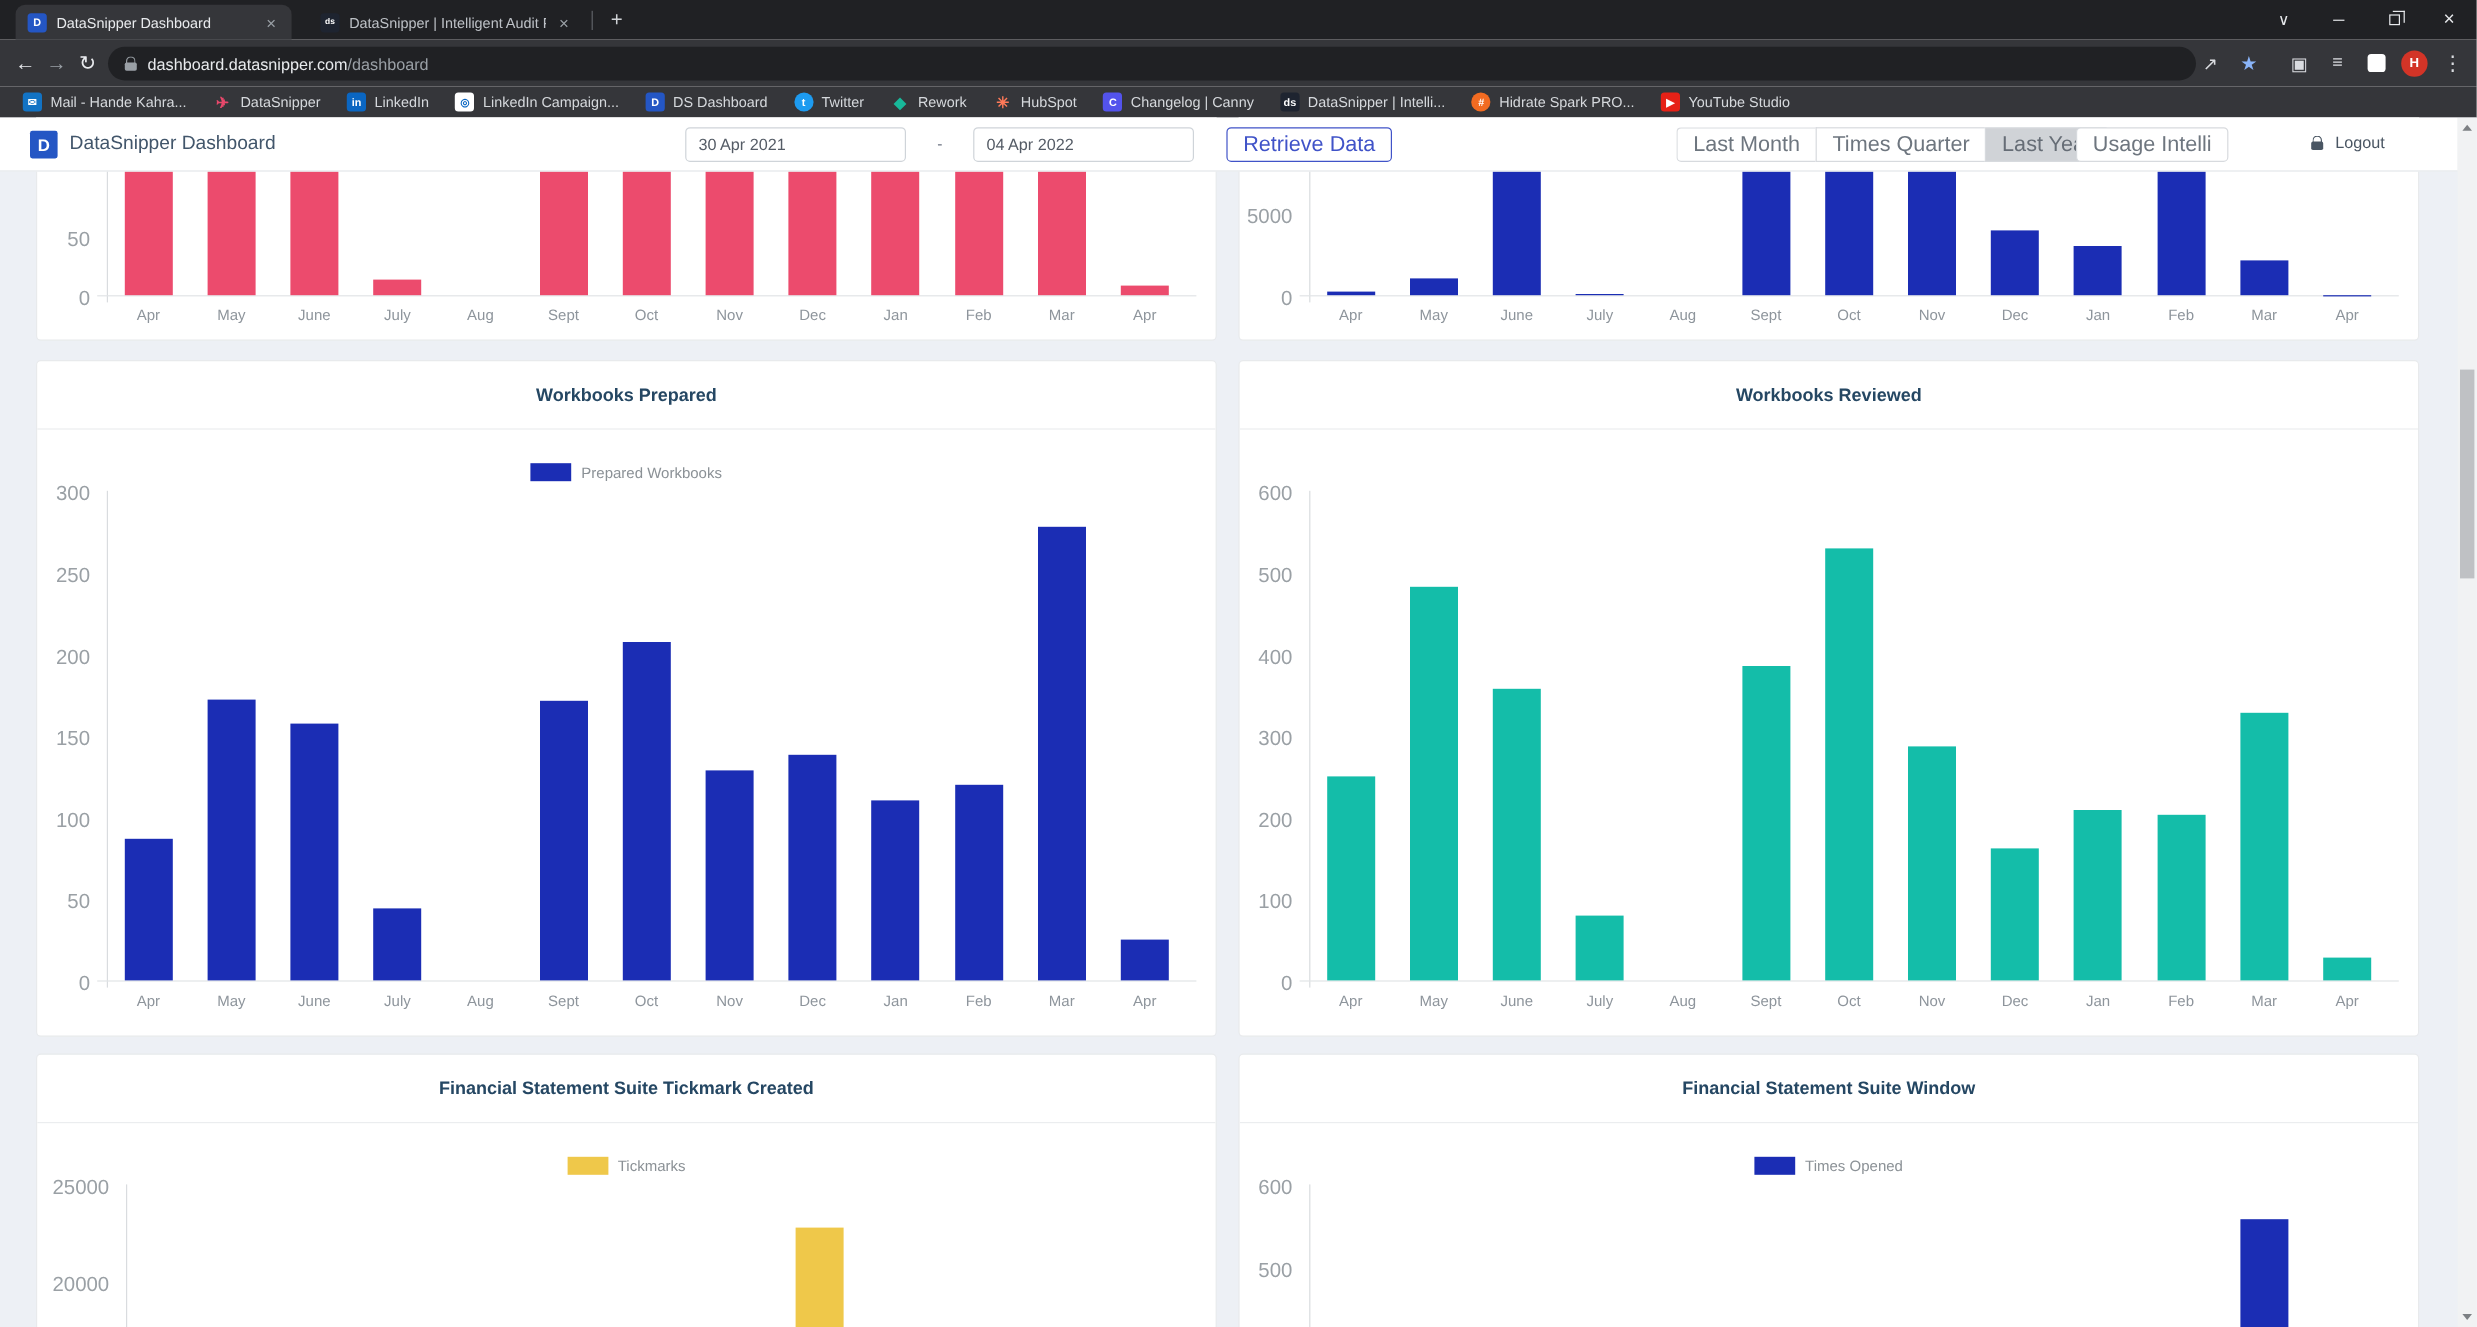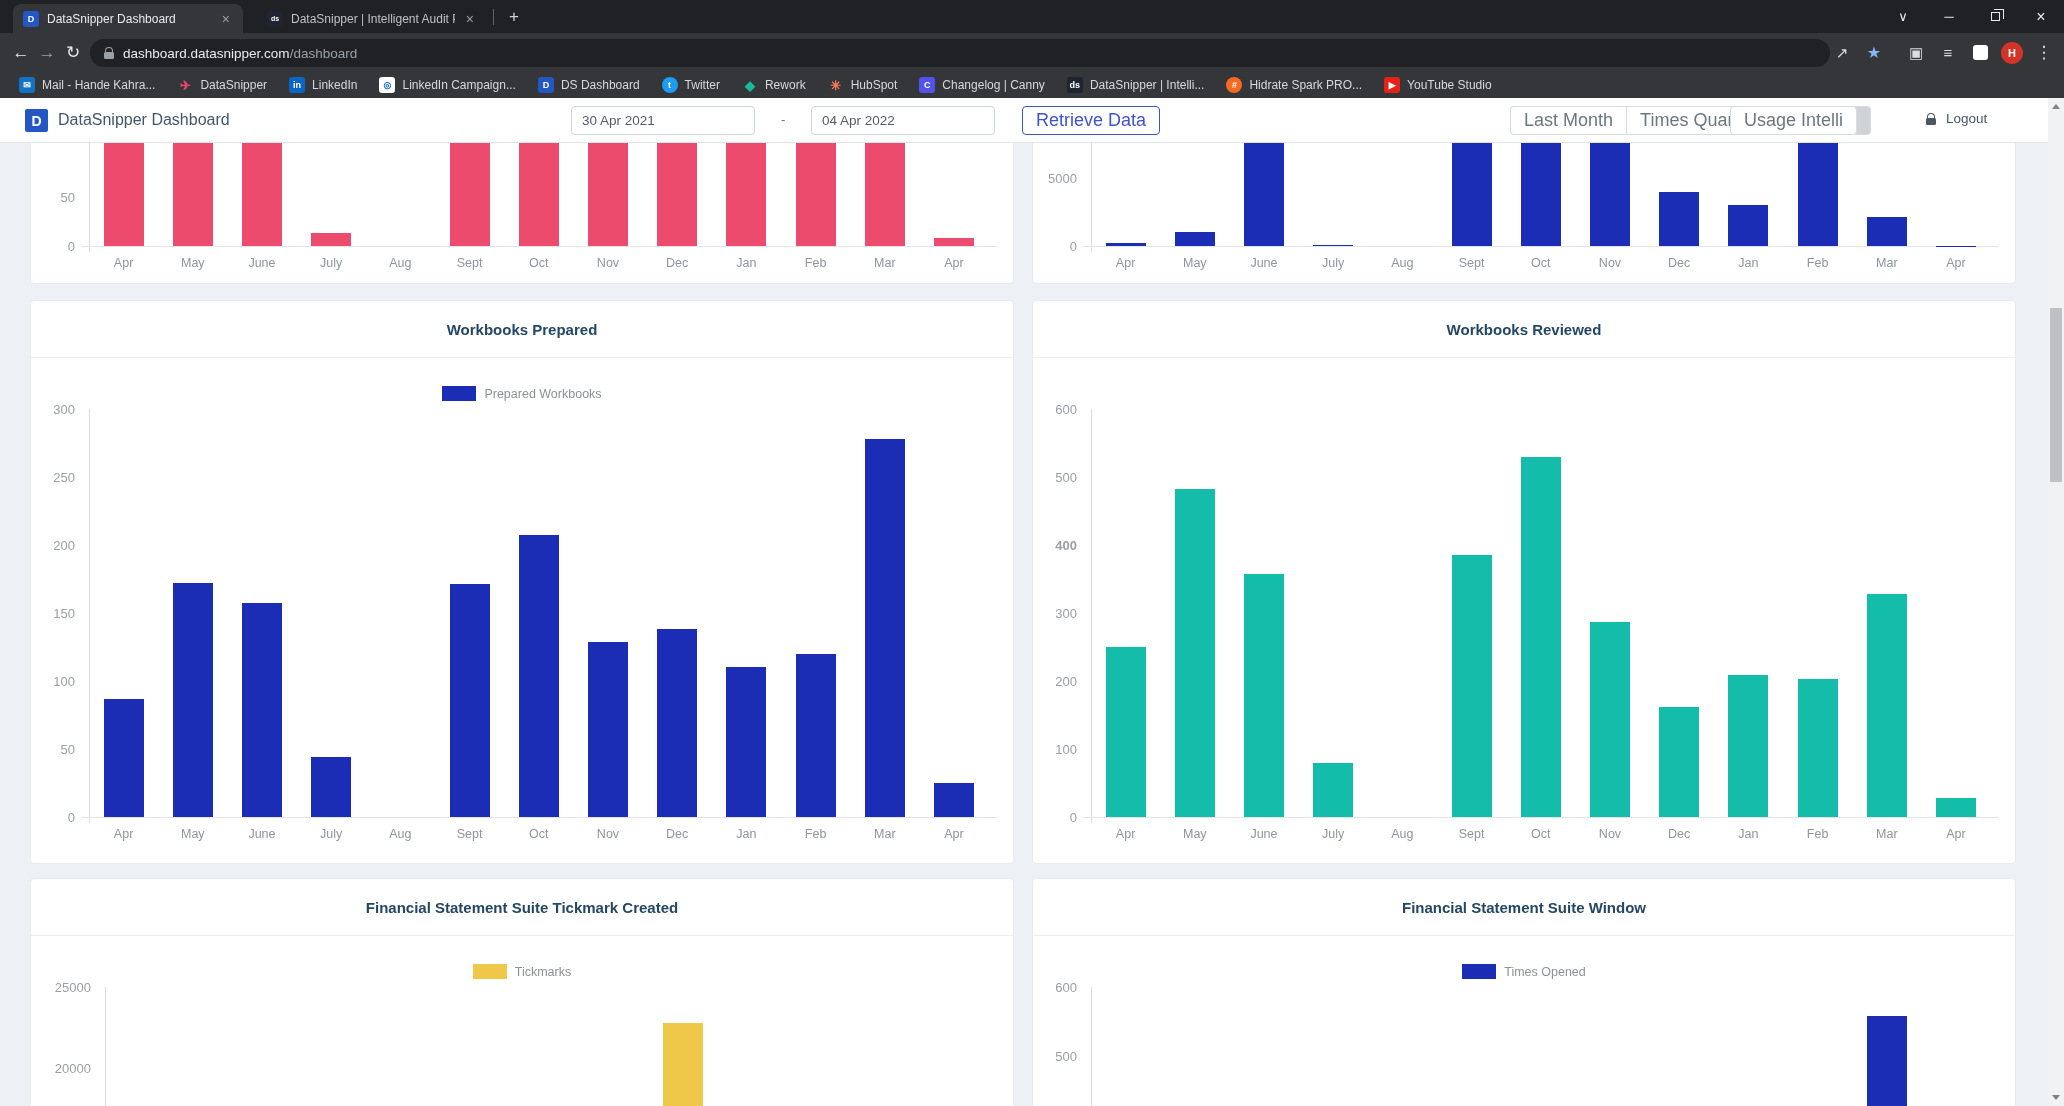--- a/index.html
+++ b/index.html
@@ -53,39 +53,39 @@
                 border-bottom:1px solid #e3e6e9; z-index:5; }
   .logo { position:absolute; left:25px; top:11px; width:23px; height:23px; background:#2456c4; border-radius:2px;
           color:#fff; font-weight:bold; font-size:14px; display:flex; align-items:center; justify-content:center; }
   .app-title { position:absolute; left:58px; top:13px; font-size:16px; color:#42566b; }
   .date-input { position:absolute; top:8px; width:184px; height:29px; border:1px solid #cfd4d9; border-radius:4px;
                 background:#fff; font-size:13.5px; color:#555c66; padding:0 10px; font-family:"Liberation Sans",sans-serif; }
   .date-dash { position:absolute; left:781px; top:14px; color:#6b7280; font-size:13px; }
   .btn { height:29px; border:1px solid #d7dade; background:#fff; color:#6e767f; font-size:18px; border-radius:4px;
          display:inline-flex; align-items:center; justify-content:center; padding:0 13px; }
   .retrieve { position:absolute; left:1022px; top:8px; border-color:#4053c8; color:#4053c8; }
-  .range-group { position:absolute; left:1510px; top:8px; display:flex; }
+  .range-group { position:absolute; left:1397px; top:8px; display:flex; }
   .range-group .btn { border-radius:0; border-right-width:0; }
   .range-group .btn:first-child { border-radius:4px 0 0 4px; }
   .range-group .btn:last-child { border-radius:0 4px 4px 0; border-right-width:1px; }
   .range-group .btn.active { background:#d0d3d7; color:#666d76; }
   .usage { position:absolute; left:1730px; top:8px; }
   .logout-wrap { position:absolute; left:1926px; top:13px; display:flex; align-items:center; gap:10px; color:#4a5663; font-size:13.5px; }
 
   
   .card { position:absolute; width:984px; background:#fff; border:1px solid #e8eaec; border-radius:4px; overflow:hidden; z-index:1; }
   .card-title { position:absolute; top:20px; left:0; right:0; text-align:center; font-size:15px; font-weight:bold; color:#254763; }
   .card-divider { position:absolute; top:56px; left:0; right:0; height:1px; background:#ebedef; }
   .legend { position:absolute; top:85px; left:0; right:0; display:flex; align-items:center; justify-content:center; gap:8px; }
   .swatch { width:34px; height:15px; }
   .legend-lb { font-size:12.5px; color:#8b9196; }
   .plot { position:absolute; left:0; right:0; top:108px; }
   .yaxis-line { position:absolute; width:1px; background:#d9dcdf; top:0; }
   .xaxis-line { position:absolute; height:1px; background:#e2e4e7; }
-  .ytick { position:absolute; text-align:right; font-size:13px; color:#9aa0a5; }
+  .ytick { position:absolute; text-align:right; font-size:17px; color:#9aa0a5; }
   .bar { position:absolute; }
   .cat { position:absolute; text-align:center; font-size:12.5px; color:#8e959c; }
 
   
   .scrollbar { position:absolute; right:0; top:0; width:16px; height:1008px; background:#f1f2f3; z-index:6; }
   .sb-thumb { position:absolute; left:2px; width:12px; background:#bfc1c4; }
   .tri-up { position:absolute; left:4px; top:6px; width:0; height:0;
             border-left:4px solid transparent; border-right:4px solid transparent; border-bottom:5px solid #7d8084; }
   .tri-down { position:absolute; left:4px; bottom:6px; width:0; height:0;
               border-left:4px solid transparent; border-right:4px solid transparent; border-top:5px solid #7d8084; }
@@ -326,21 +326,21 @@
   <div class="card" style="left:1032px; top:202px; height:564px;">
     <div class="card-title">Workbooks Reviewed</div>
     <div class="card-divider"></div>
     <div class="plot" style="height: 448px;">
         <div class="yaxis-line" style="left: 58px; height: 414px;"></div>
         <div class="xaxis-line" style="left: 50px; top: 408px; width: 915.6px;"></div>
         <div class="ytick" style="left: 0px; width: 44px; top: 401px;">0</div>
         <div class="ytick" style="left: 0px; width: 44px; top: 333px;">100</div>
         <div class="ytick" style="left: 0px; width: 44px; top: 265px;">200</div>
         <div class="ytick" style="left: 0px; width: 44px; top: 197px;">300</div>
-        <div class="ytick" style="left: 0px; width: 44px; top: 129px; font-weight: bold;">400</div>
+        <div class="ytick" style="left: 0px; width: 44px; top: 129px;">400</div>
         <div class="ytick" style="left: 0px; width: 44px; top: 61px;">500</div>
         <div class="ytick" style="left: 0px; width: 44px; top: -7px;">600</div>
         <div class="bar" style="left: 72.6px; width: 40px; top: 238px; height: 170px; background: rgb(20, 189, 169);"></div>
         <div class="bar" style="left: 141.8px; width: 40px; top: 80.24px; height: 327.76px; background: rgb(20, 189, 169);"></div>
         <div class="bar" style="left: 211px; width: 40px; top: 164.56px; height: 243.44px; background: rgb(20, 189, 169);"></div>
         <div class="bar" style="left: 280.2px; width: 40px; top: 353.6px; height: 54.4px; background: rgb(20, 189, 169);"></div>
         <div class="bar" style="left: 418.6px; width: 40px; top: 146.2px; height: 261.8px; background: rgb(20, 189, 169);"></div>
         <div class="bar" style="left: 487.8px; width: 40px; top: 47.6px; height: 360.4px; background: rgb(20, 189, 169);"></div>
         <div class="bar" style="left: 557px; width: 40px; top: 212.84px; height: 195.16px; background: rgb(20, 189, 169);"></div>
         <div class="bar" style="left: 626.2px; width: 40px; top: 297.84px; height: 110.16px; background: rgb(20, 189, 169);"></div>

